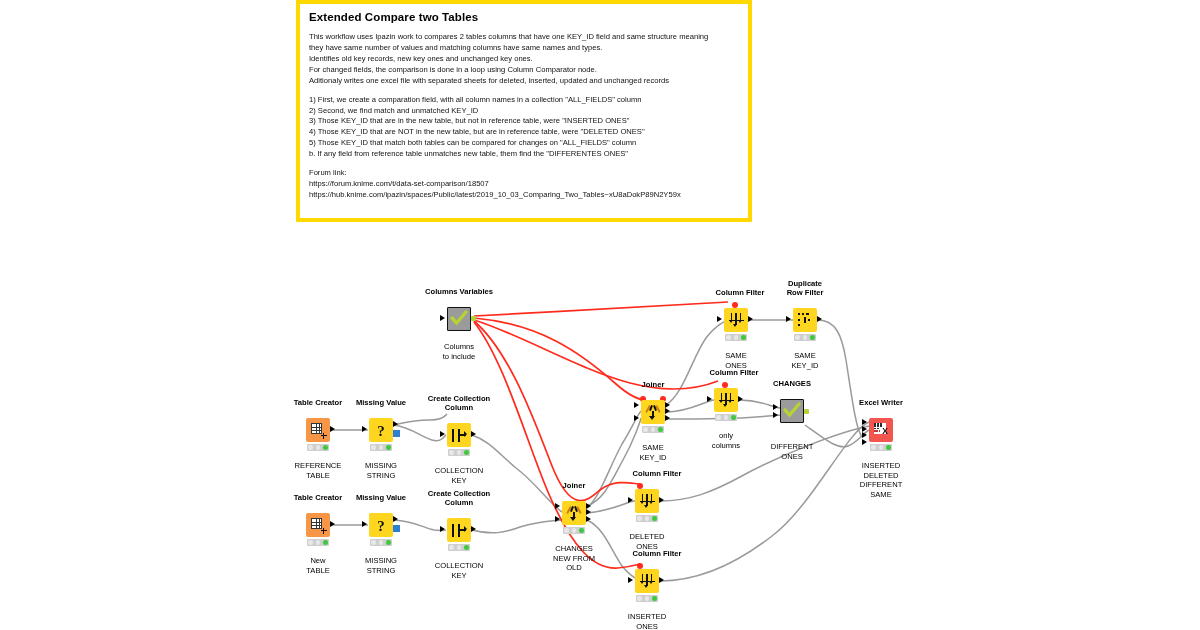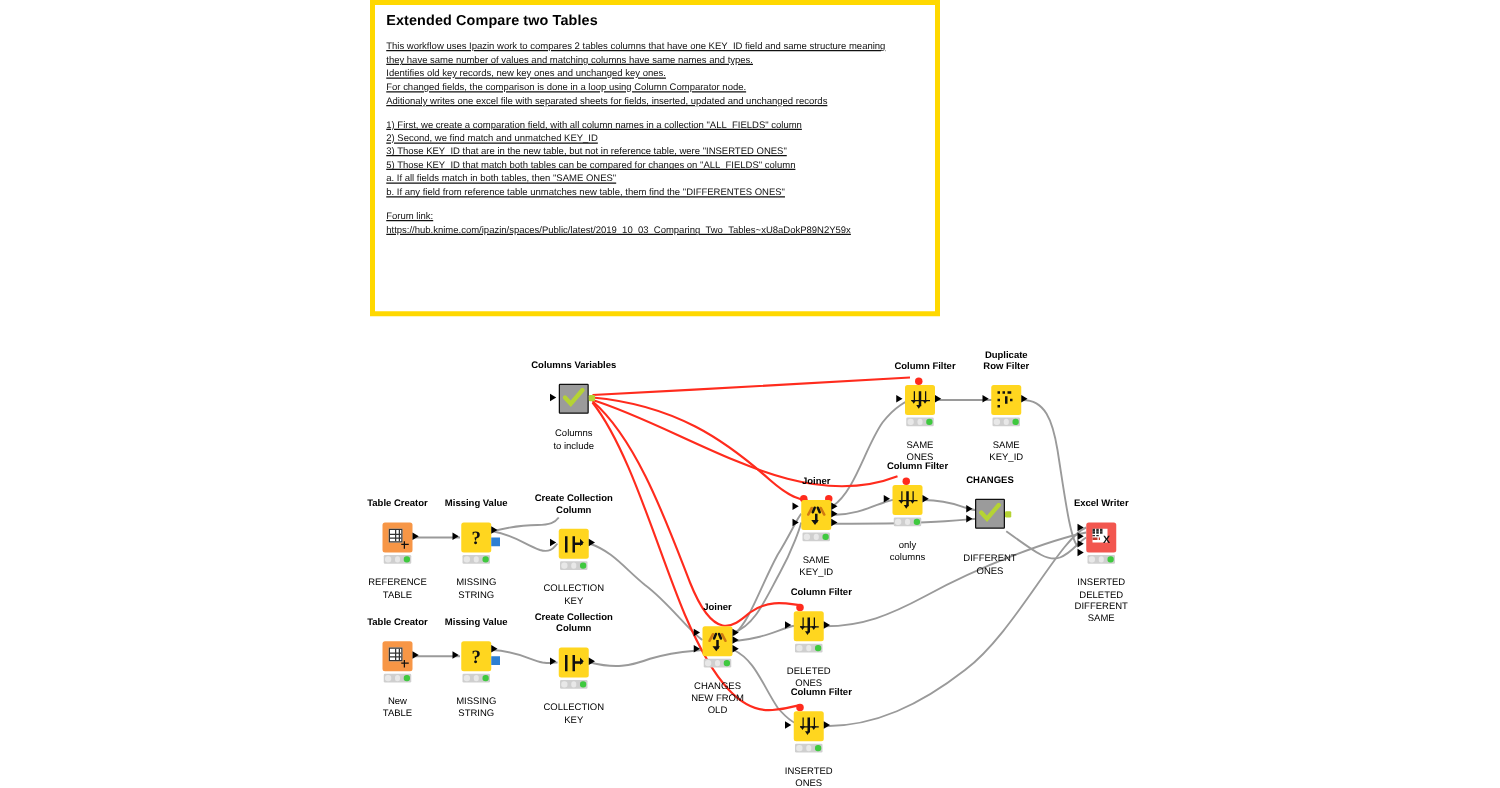--- a/index.html
+++ b/index.html
@@ -1,29 +1,29 @@
 <!DOCTYPE html>
 <html><head>
 <meta charset="utf-8">
 <style>
   * { box-sizing: border-box; margin:0; padding:0; }
   html,body { width:1200px; height:630px; background:#ffffff; overflow:hidden; }
   body { font-family:"Liberation Sans", sans-serif; }
 
   
   #annotation {
-    position:absolute; left:296px; top:0px; width:456px; height:253px;
+    position:absolute; left:296px; top:0px; width:456px; height:222px;
     background:#ffffff; border:4px solid #ffd800;
     padding:7px 9px 0 9px;
   }
   #annotation h1 {
     font-size:11.5px; font-weight:bold; color:#000; letter-spacing:0.1px;
     margin-bottom:9px;
   }
-  #annotation .para { font-size:7.6px; line-height:1.44; color:#111;text-decoration:underline; }
+  #annotation .para { font-size:7.6px; line-height:1.44; color:#111; }
   #annotation .para div { white-space:nowrap; }
   #annotation .spacer { height:8px; }
 
   
   #canvas { position:absolute; left:0; top:0; width:1200px; height:630px; }
   #wires { position:absolute; left:0; top:0; width:1200px; height:630px; }
 
   
   .node { position:absolute; width:0; height:0; }
   .nbody {
@@ -150,30 +150,31 @@
 </head>
 <body>
 
 <div id="annotation">
   <h1>Extended Compare two Tables</h1>
   <div class="para">
     <div>This workflow uses Ipazin work to compares 2 tables columns that have one KEY_ID field and same structure meaning</div>
     <div>they have same number of values and matching columns have same names and types.</div>
     <div>Identifies old key records, new key ones and unchanged key ones.</div>
     <div>For changed fields, the comparison is done in a loop using Column Comparator node.</div>
-    <div>Aditionaly writes one excel file with separated sheets for fields, inserted, updated and unchanged records</div>
+    <div>Aditionaly writes one excel file with separated sheets for deleted, inserted, updated and unchanged records</div>
     <div class="spacer"></div>
     <div>1) First, we create a comparation field, with all column names in a collection "ALL_FIELDS" column</div>
     <div>2) Second, we find match and unmatched KEY_ID</div>
     <div>3) Those KEY_ID that are in the new table, but not in reference table, were "INSERTED ONES"</div>
+    <div>4) Those KEY_ID that are NOT in the new table, but are in reference table, were "DELETED ONES"</div>
     <div>5) Those KEY_ID that match both tables can be compared for changes on "ALL_FIELDS" column</div>
-    <div>a.  If all fields match in both tables, then "SAME ONES"</div>
     <div>b. If any field from reference table unmatches new table, them find the "DIFFERENTES ONES"</div>
     <div class="spacer"></div>
     <div>Forum link:</div>
+    <div>https://forum.knime.com/t/data-set-comparison/18507</div>
     <div>https://hub.knime.com/ipazin/spaces/Public/latest/2019_10_03_Comparing_Two_Tables~xU8aDokP89N2Y59x</div>
   </div>
 </div>
 
 <div id="canvas">
 
 <svg id="wires" viewBox="0 0 1200 630">
   <g fill="none" stroke="#9a9a9a" stroke-width="1.5">
 
     <path d="M331,430 L368,430"></path>

